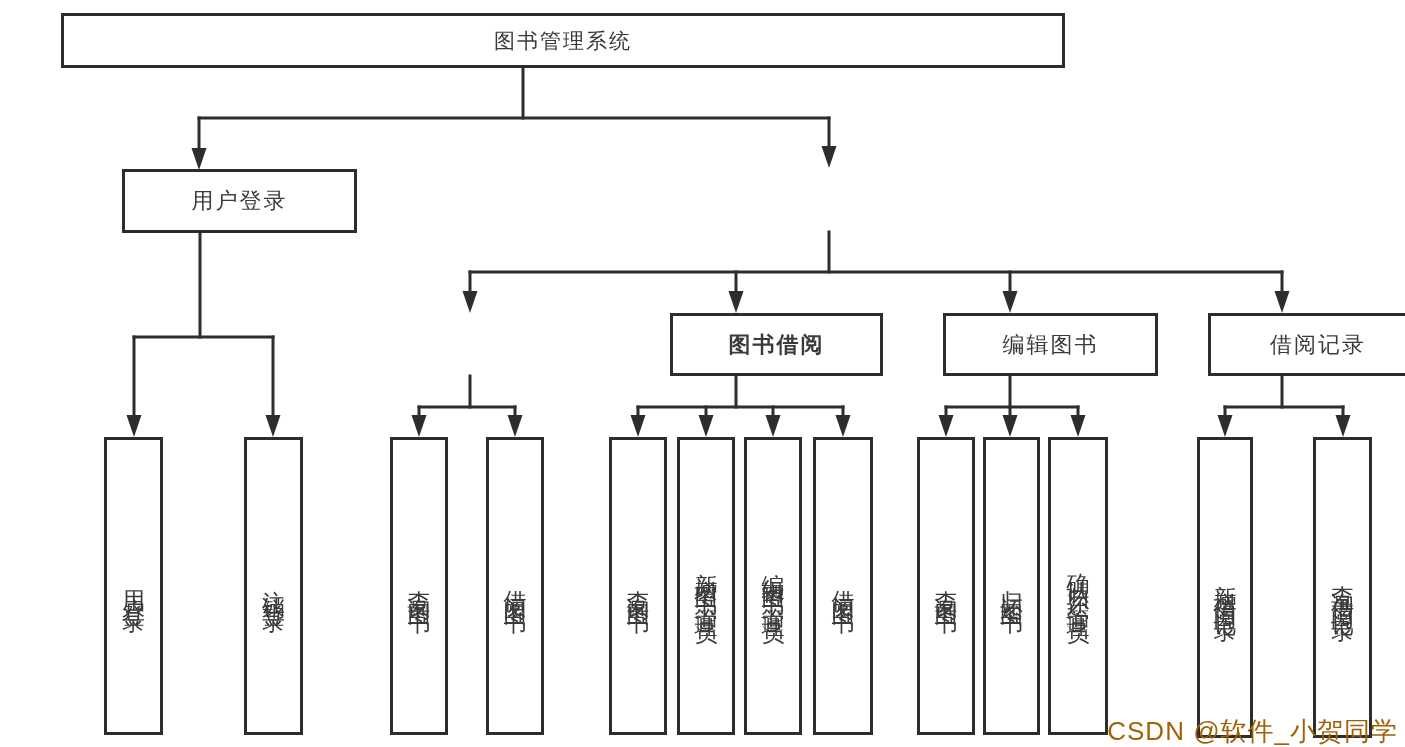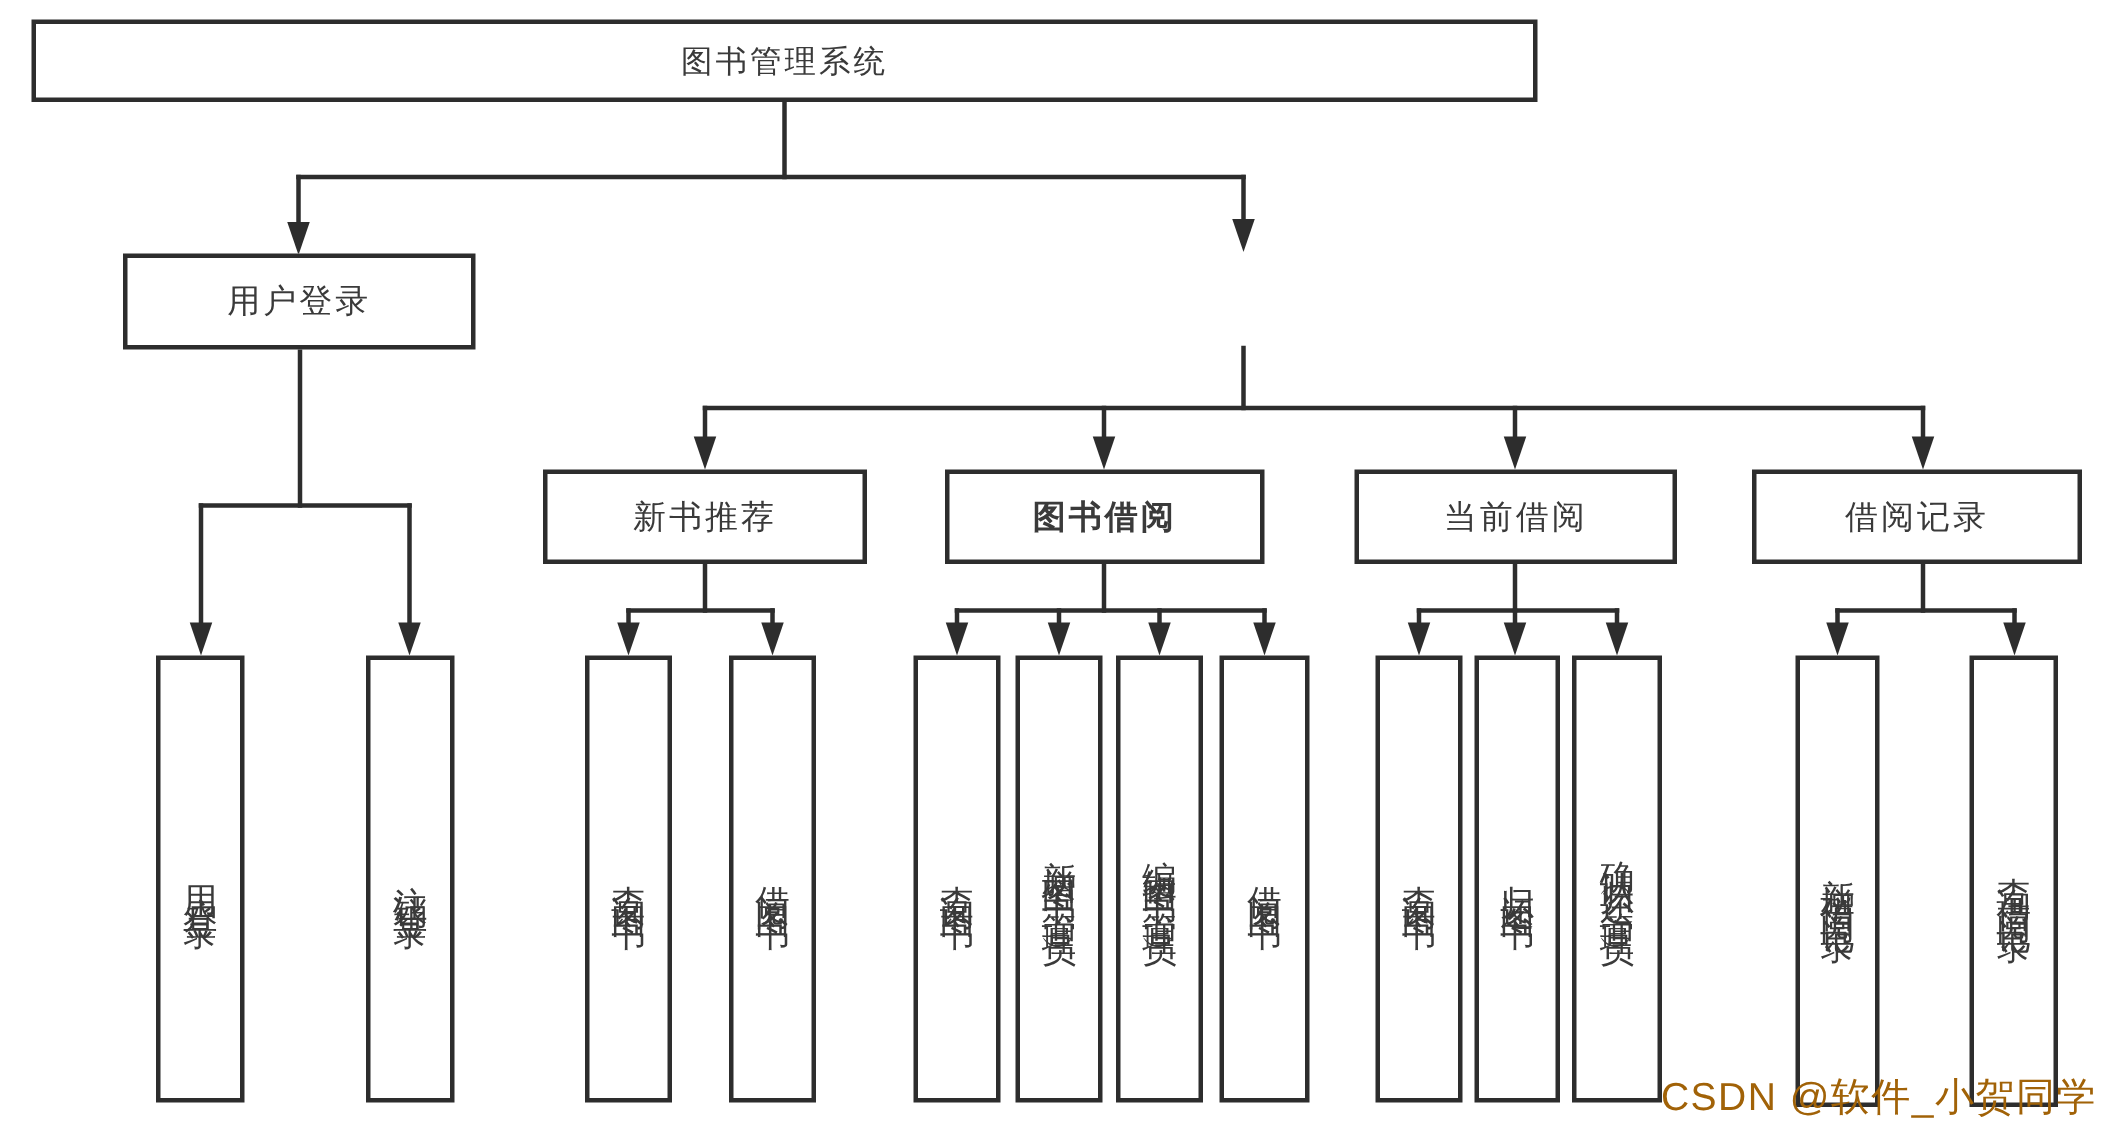--- a/index.html
+++ b/index.html
@@ -24,20 +24,21 @@
     display: flex;
     align-items: center;
     justify-content: center;
     color: #3a3a3a;
     z-index: 2;
   }
   .h {
     font-size: 22px;
     letter-spacing: 2px;
     white-space: nowrap;
+    margin-left: 40px;
   }
   .root-box { font-size: 21px; }
   .v {
     writing-mode: vertical-rl;
     text-orientation: mixed;
     font-size: 23px;
     letter-spacing: 7px;
     line-height: 1;
   }
   .watermark {
@@ -119,23 +120,22 @@
       <polygon points="1070.5,415 1085.5,415 1078,437"></polygon>
       <polygon points="1217.5,415 1232.5,415 1225,437"></polygon>
       <polygon points="1335.5,415 1350.5,415 1343,437"></polygon>
     </g>
   </svg>
 
   <div class="box h root-box" style="left:21px; top:13px; width:1004px; height:55px;">图书管理系统</div>
 
   <div class="box h" style="left:82px; top:169px; width:235px; height:64px;">用户登录</div>
 
-  <div class="box h" style="left:362px; top:313px; width:216px; height:63px;">新书推荐</div>
   <div class="box h" style="left:630px; top:313px; width:213px; height:63px;font-weight:bold;">图书借阅</div>
-  <div class="box h" style="left:903px; top:313px; width:215px; height:63px;">当前借阅</div>
+  <div class="box h" style="left:903px; top:313px; width:215px; height:63px;">编辑图书</div>
   <div class="box h" style="left:1168px; top:313px; width:220px; height:63px;">借阅记录</div>
 
   <div class="box v" style="left:104px; top:437px; width:59px; height:298px;">用户登录</div>
   <div class="box v" style="left:244px; top:437px; width:59px; height:298px;">注销登录</div>
 
   <div class="box v" style="left:390px; top:437px; width:58px; height:298px;">查询图书</div>
   <div class="box v" style="left:486px; top:437px; width:58px; height:298px;">借阅图书</div>
 
   <div class="box v" style="left:609px; top:437px; width:58px; height:298px;">查询图书</div>
   <div class="box v" style="left:677px; top:437px; width:58px; height:298px;">新增图书（管理员）</div>

